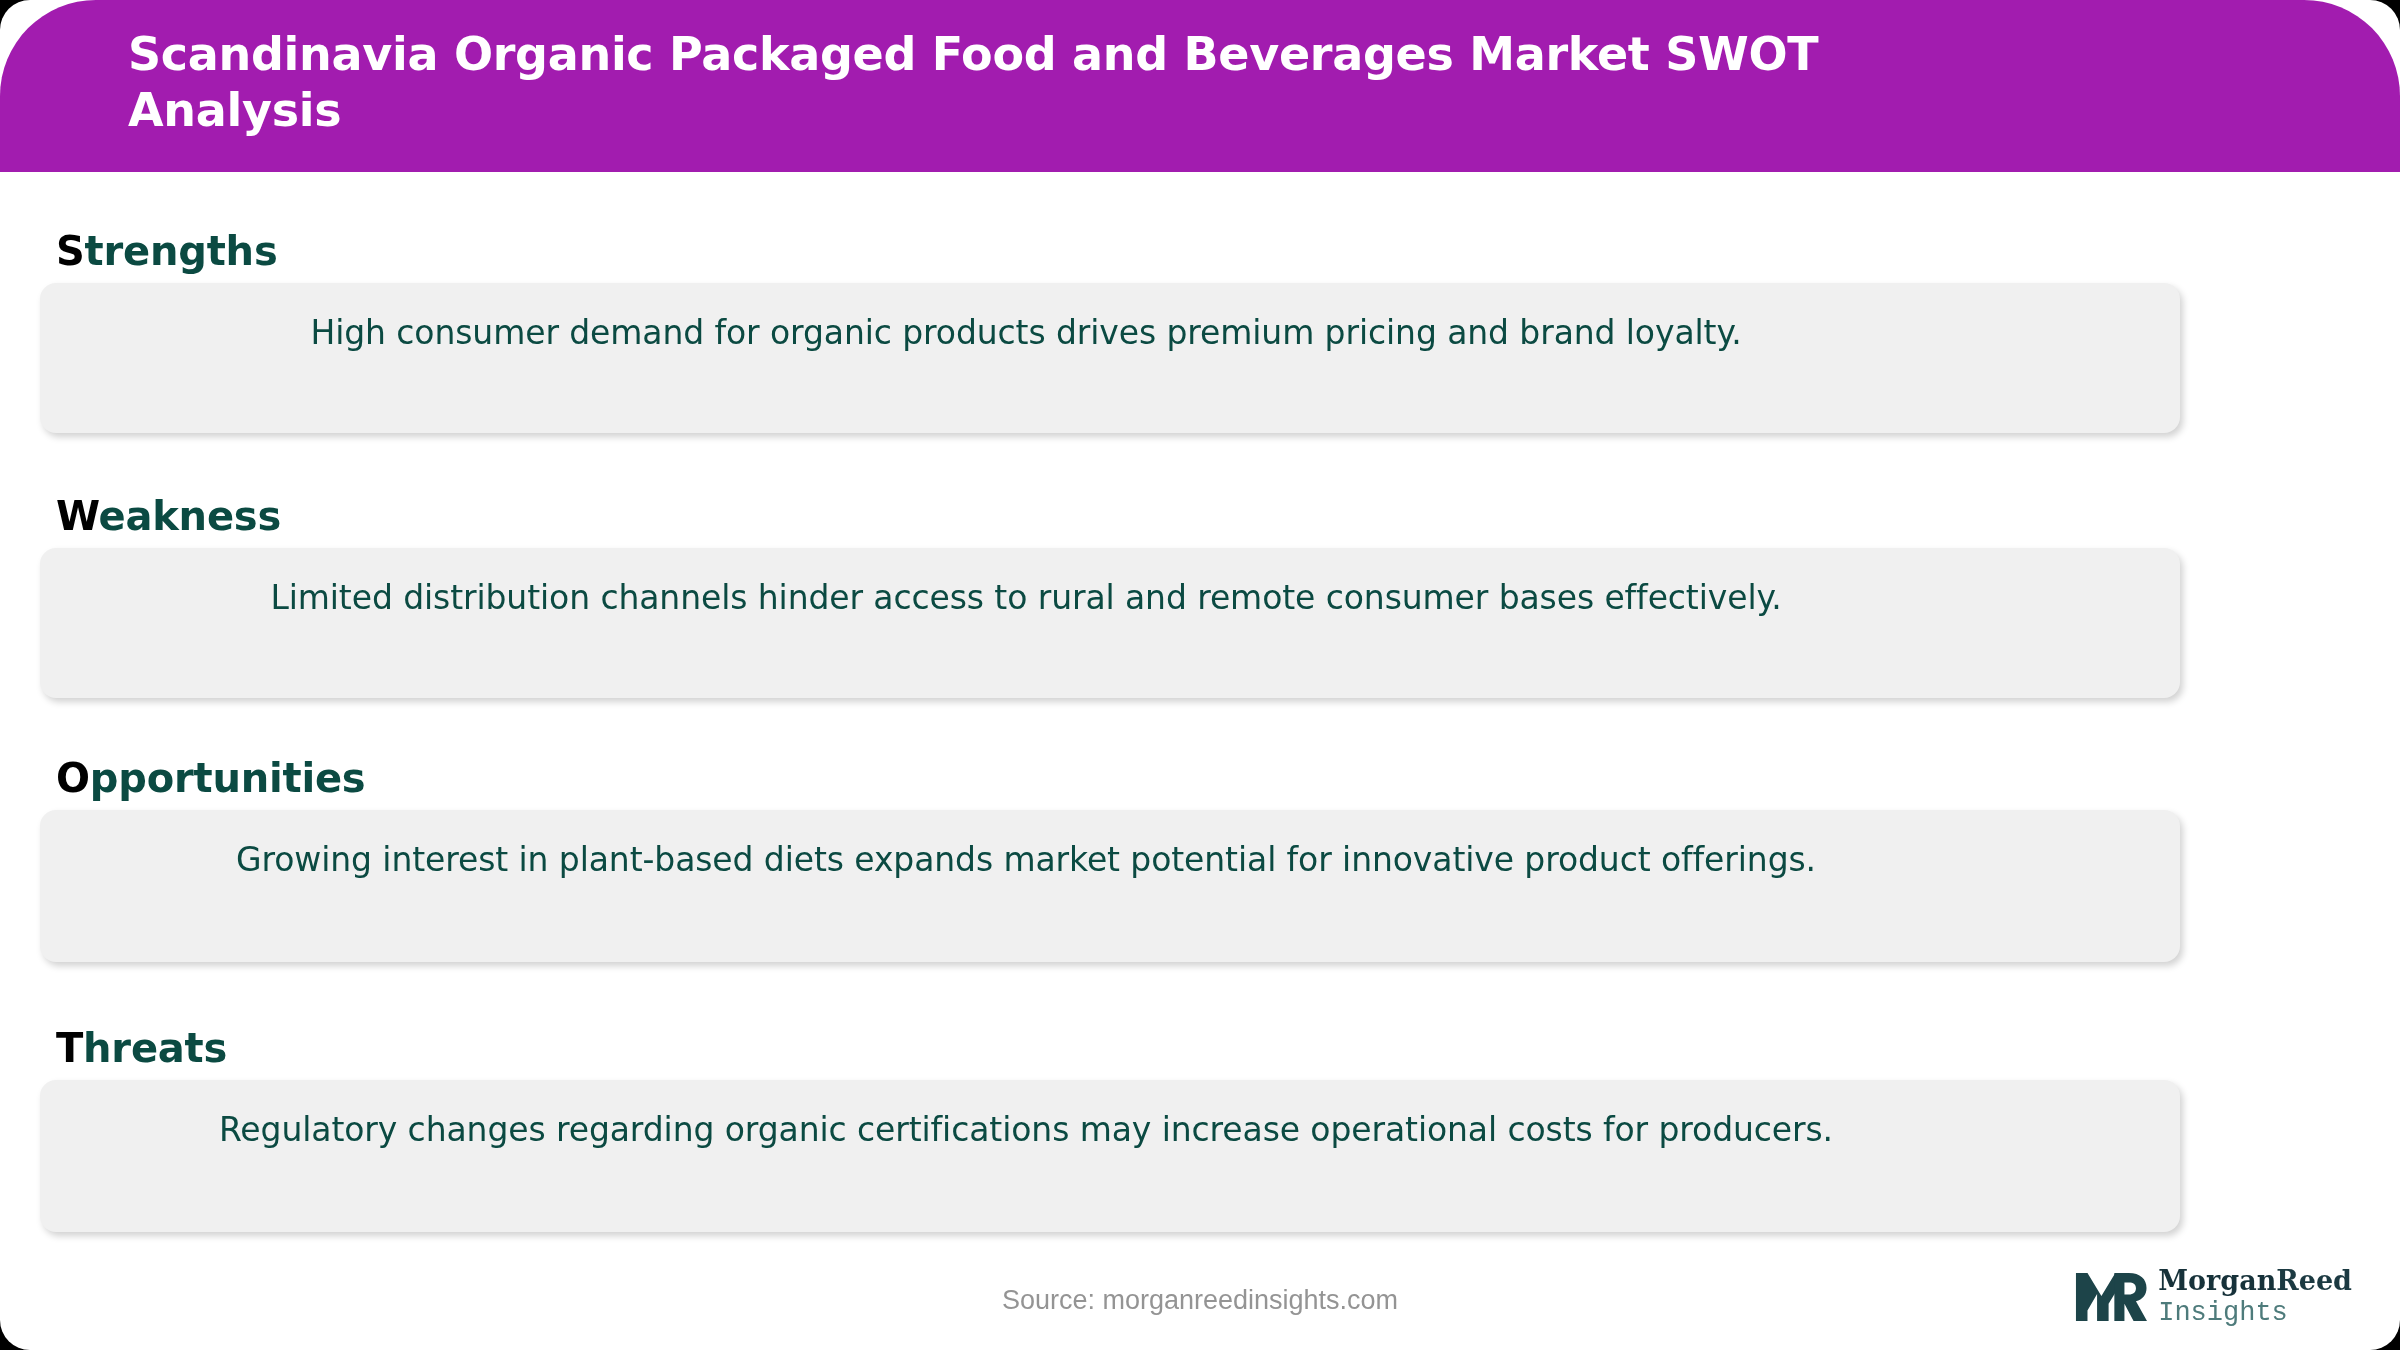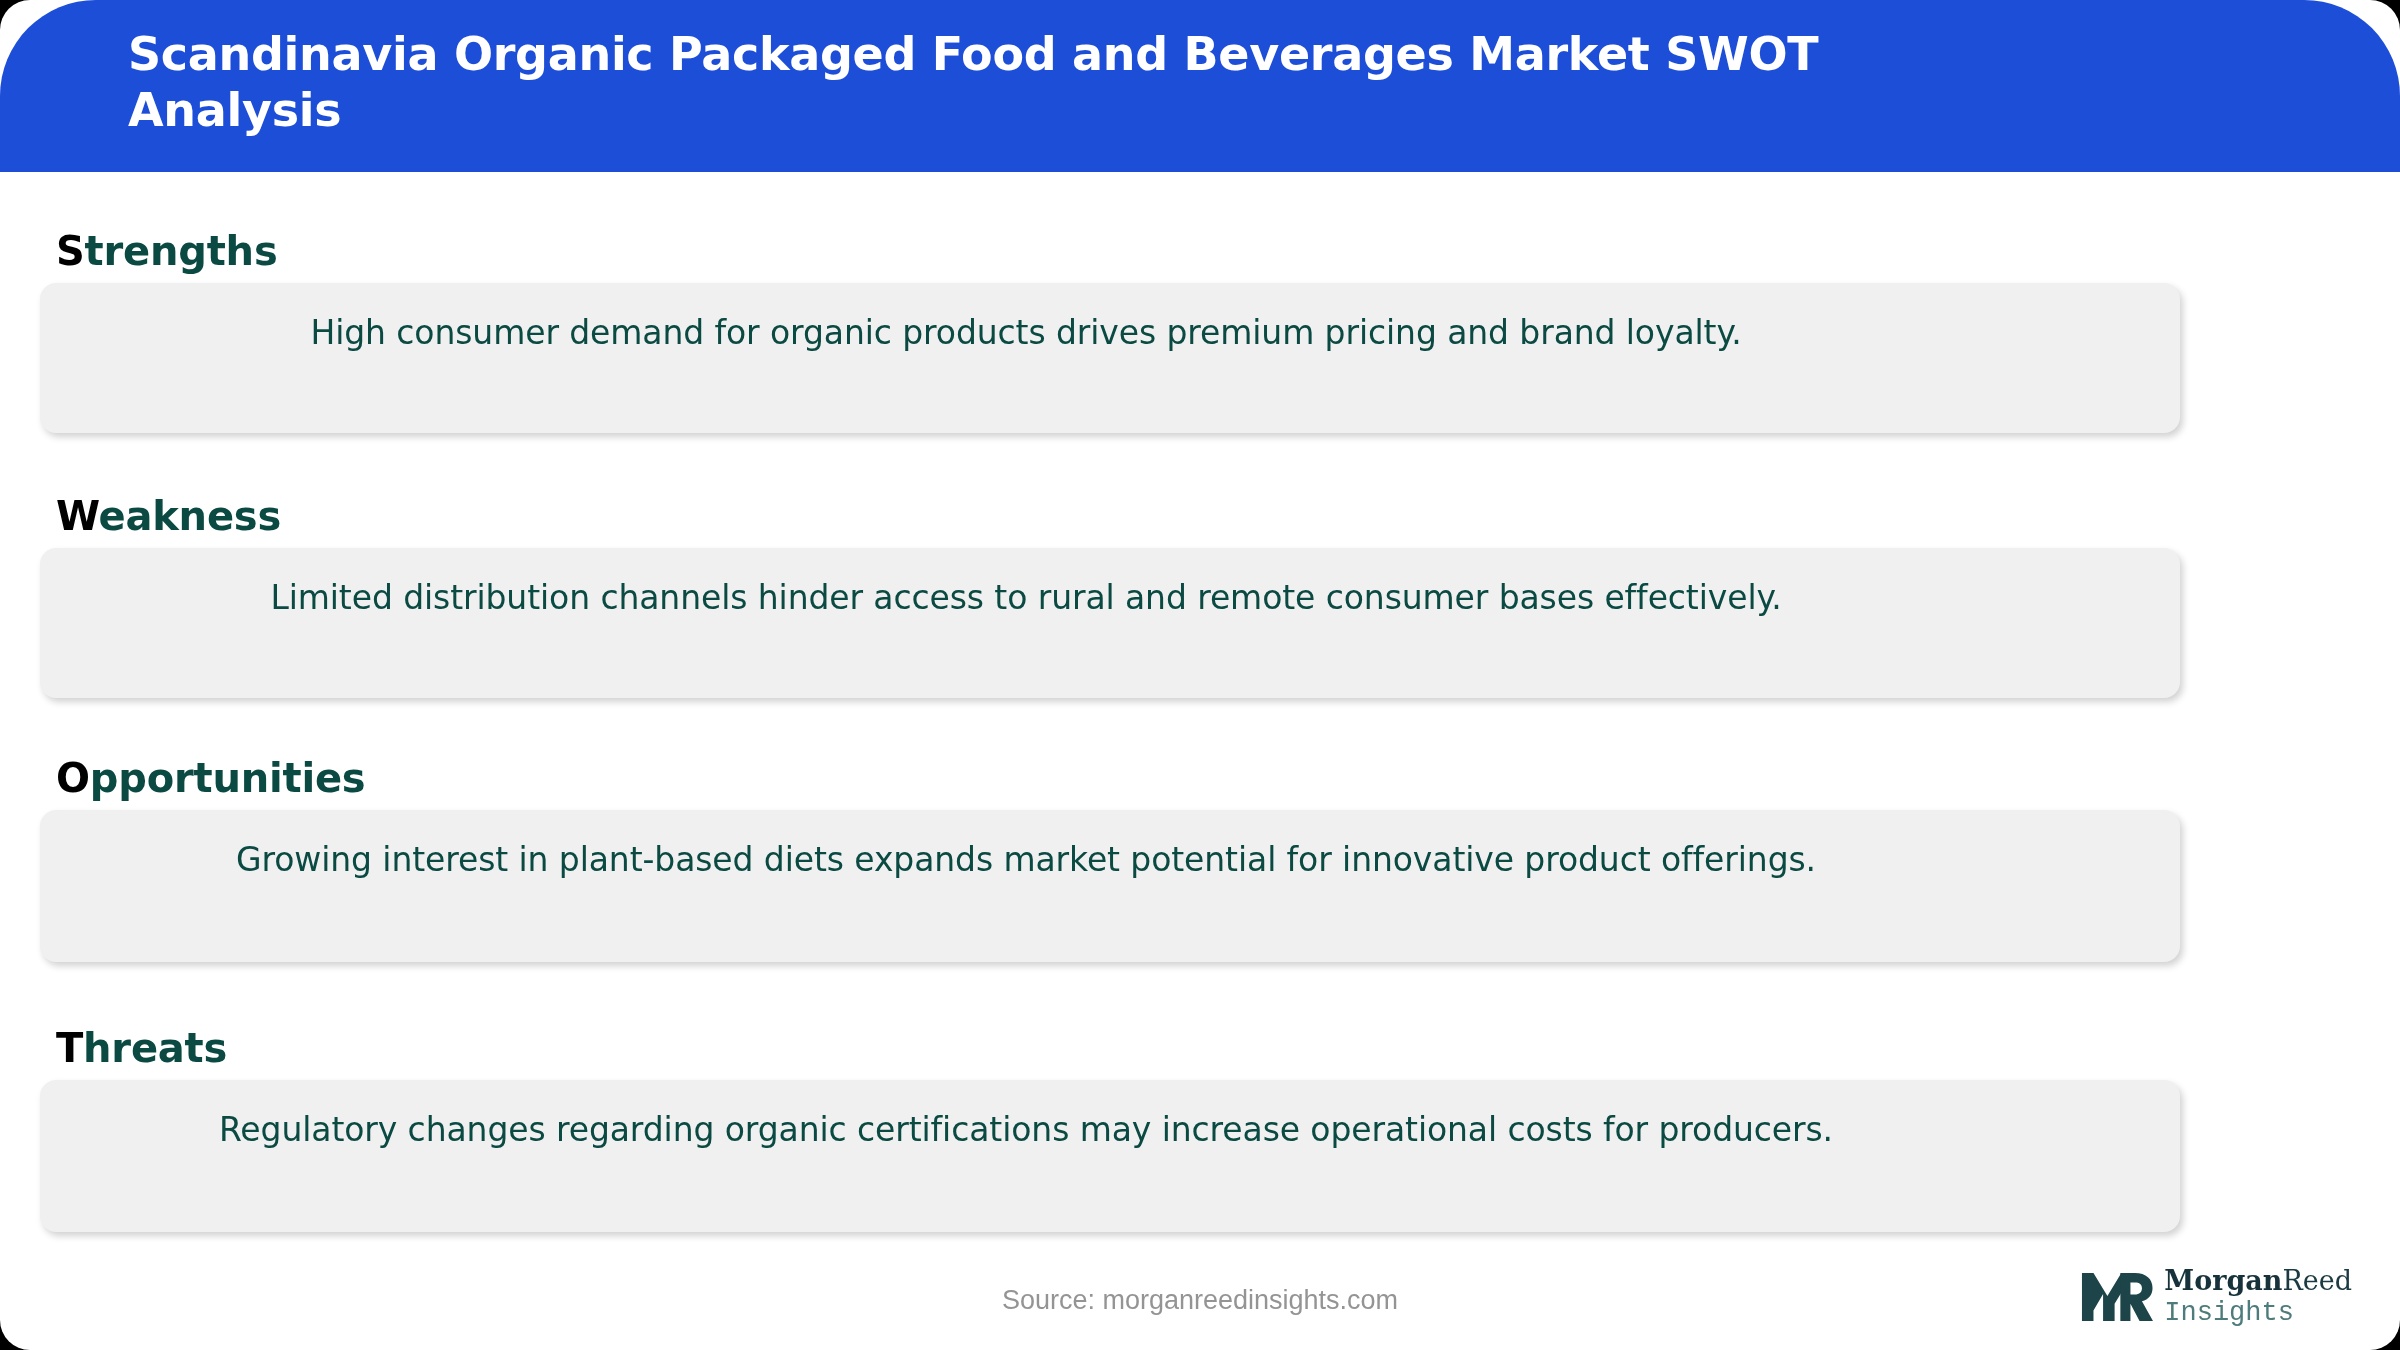--- a/index.html
+++ b/index.html
@@ -23,21 +23,21 @@
     box-sizing: border-box;
   }
 
   
   #header {
     position: absolute;
     left: 0;
     top: 0;
     width: 2400px;
     height: 172px;
-    background: #1d4ed8;
+    background: #a21caf;
     border-top-left-radius: 96px;
     border-top-right-radius: 96px;
     box-sizing: border-box;
   }
   #header-title {
     position: absolute;
     left: 128px;
     top: 26px;
     width: 1900px;
     color: #ffffff;
@@ -133,21 +133,21 @@
     flex-direction: column;
     justify-content: center;
     line-height: 1.0;
   }
   #logo-line1 {
     font-family: "DejaVu Serif", serif;
     font-size: 27px;
     white-space: nowrap;
   }
   #logo-line1 .lw-bold { font-weight: bold; color: #17323a; text-align: center; }
-  #logo-line1 .lw-reg  { font-weight: normal; color: #1c3a42; }
+  #logo-line1 .lw-reg  { font-weight: bold; color: #1c3a42; }
   #logo-line2 {
     margin-top: 6px;
     font-family: Liberation Mono, monospace;
     font-size: 27px;
     color: #4e7b7b;
     white-space: nowrap;
   }
 </style>
 </head>
 <body>

